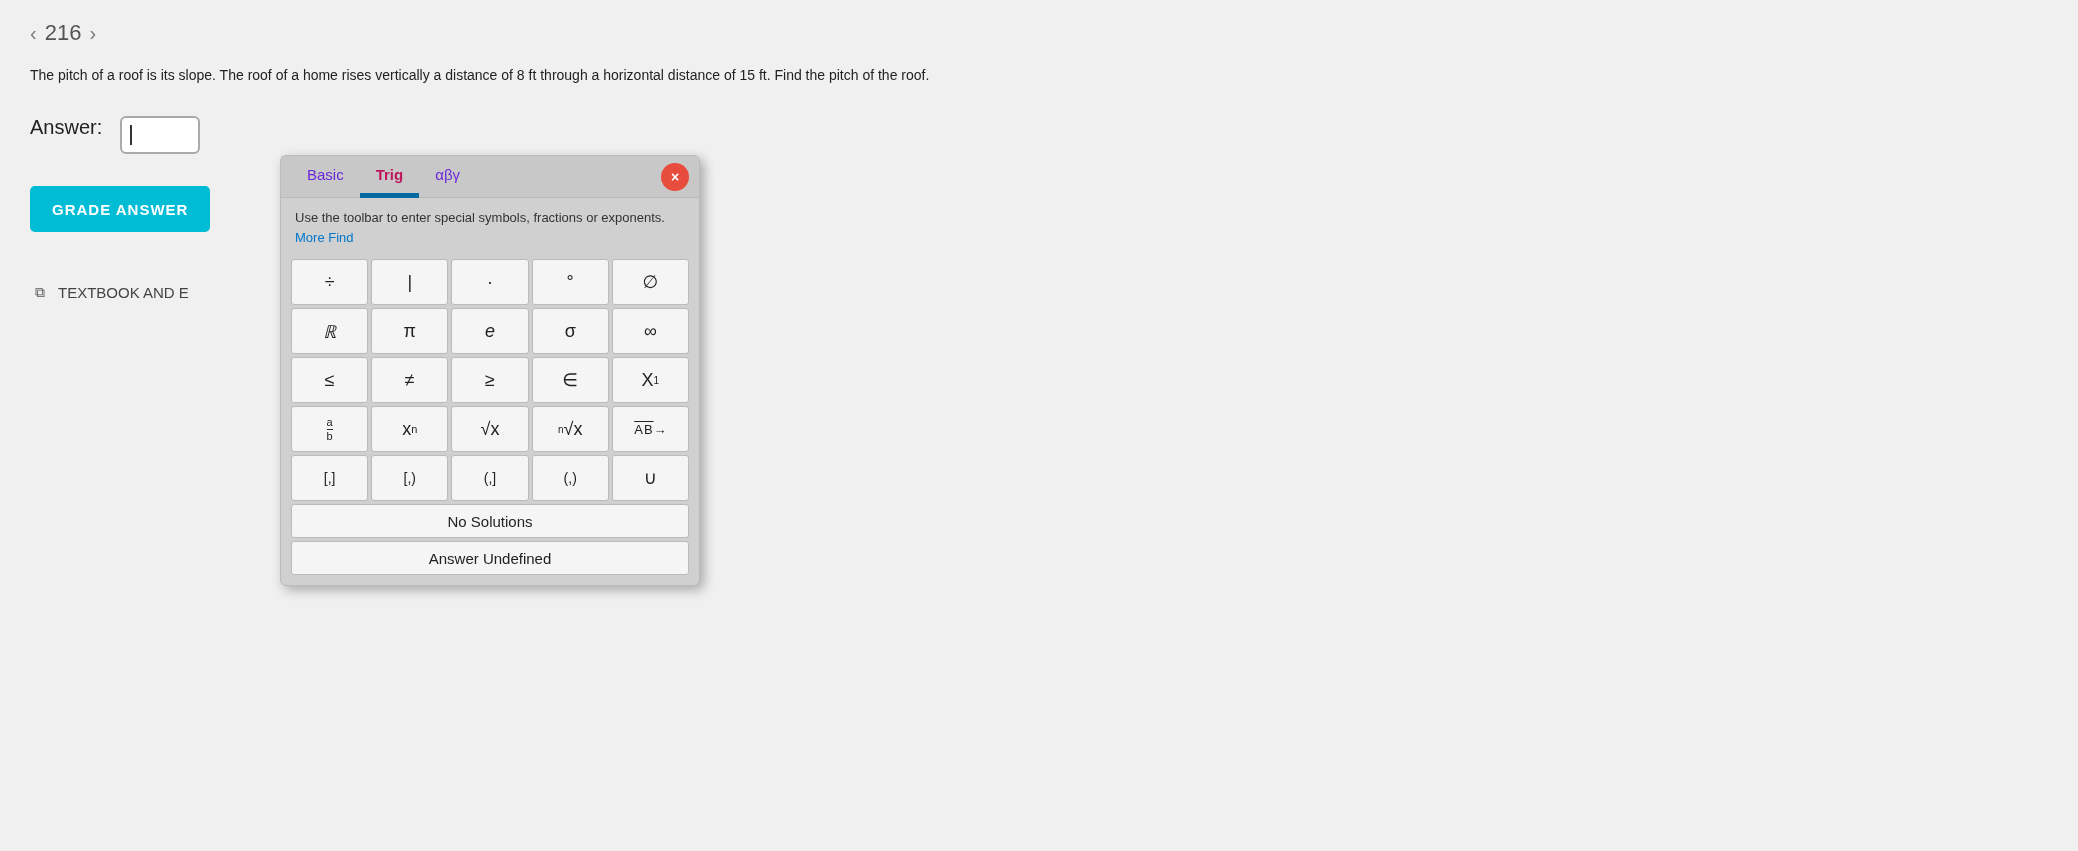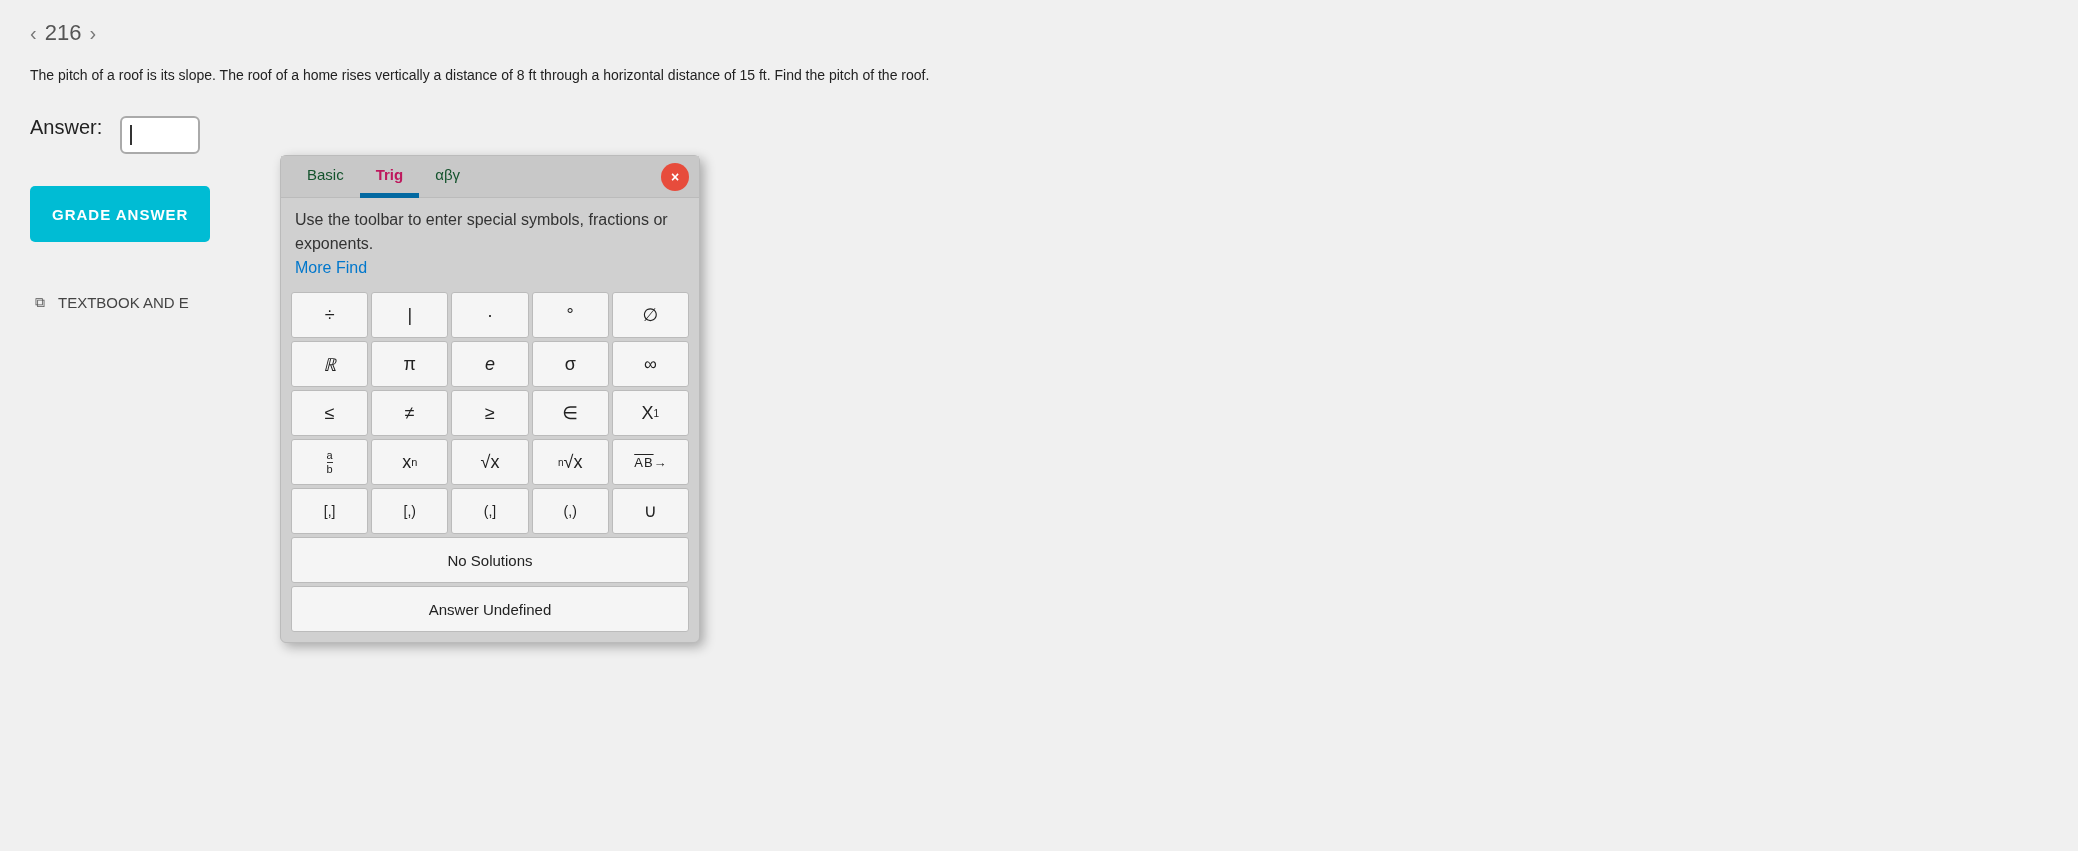--- a/index.html
+++ b/index.html
@@ -95,21 +95,21 @@
     .grade-button {
       background: #00bcd4;
       color: white;
       font-size: 15px;
       font-weight: bold;
       letter-spacing: 1px;
       border: none;
       border-radius: 5px;
       padding: 12px 22px;
       cursor: pointer;
-      height: 56px;
+      height: 46px;
       white-space: nowrap;
       margin-top: 8px;
     }
 
     .toolbar-popup {
       position: absolute;
       left: 280px;
       top: 155px;
       width: 420px;
       background: #d0d0d0;
@@ -126,21 +126,21 @@
       background: #c8c8c8;
       border-bottom: 1px solid #bbb;
       padding: 0 10px;
       gap: 0;
     }
 
     .toolbar-tab {
       padding: 10px 16px;
       font-size: 15px;
       cursor: pointer;
-      color: #14532d;
+      color: #6d28d9;
       border-bottom: 3px solid transparent;
       margin-bottom: -1px;
     }
 
     .toolbar-tab.active {
       border-bottom: 5px solid #0369a1;
       font-weight: bold;
       color: #be185d;
     }
 
@@ -156,21 +156,21 @@
       align-items: center;
       justify-content: center;
       color: white;
       font-size: 14px;
       font-weight: bold;
       align-self: center;
     }
 
     .toolbar-help-text {
       padding: 10px 14px 6px 14px;
-      font-size: 16px;
+      font-size: 13px;
       color: #333;
       line-height: 1.5;
     }
 
     .toolbar-grid {
       margin: 6px 10px;
       display: grid;
       grid-template-columns: repeat(5, 1fr);
       gap: 3px;
     }
@@ -186,21 +186,21 @@
       font-size: 18px;
       cursor: pointer;
       color: #222;
       user-select: none;
     }
 
     .toolbar-wide-cell {
       background: #f5f5f5;
       border: 1px solid #bbb;
       border-radius: 3px;
-      height: 46px;
+      height: 34px;
       display: flex;
       align-items: center;
       justify-content: center;
       font-size: 15px;
       cursor: pointer;
       color: #222;
       user-select: none;
       grid-column: span 5;
     }
 

